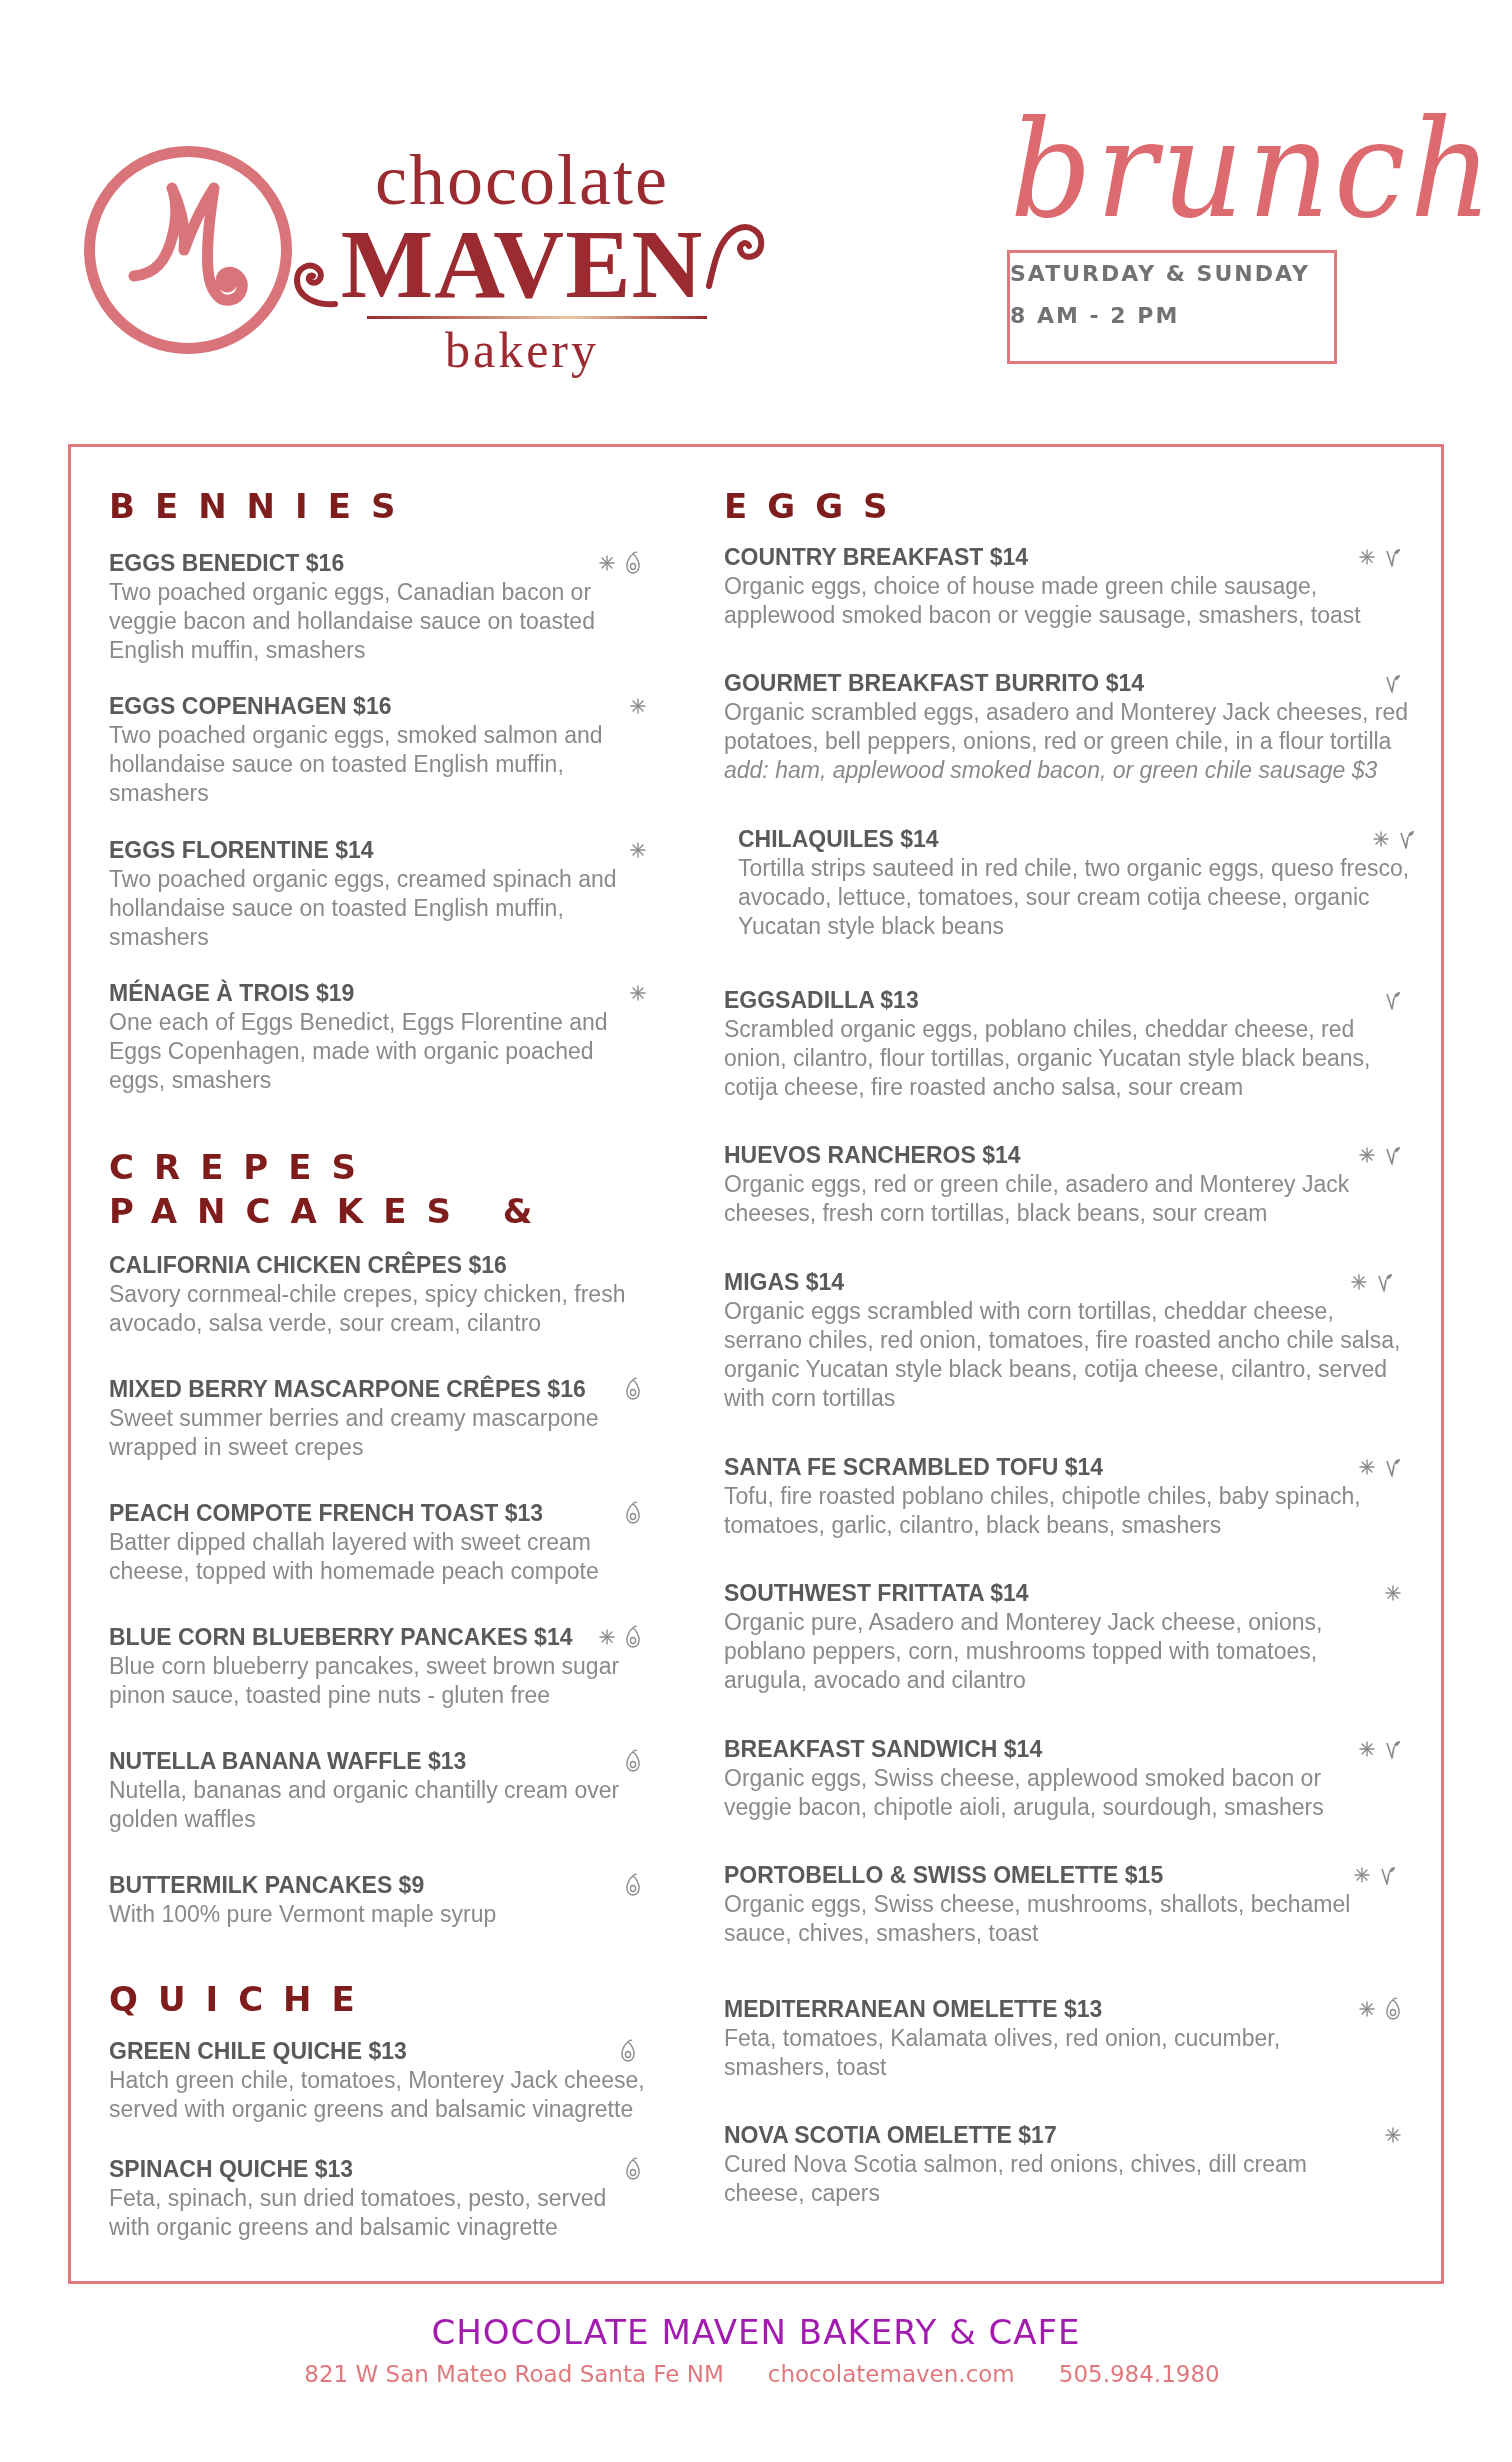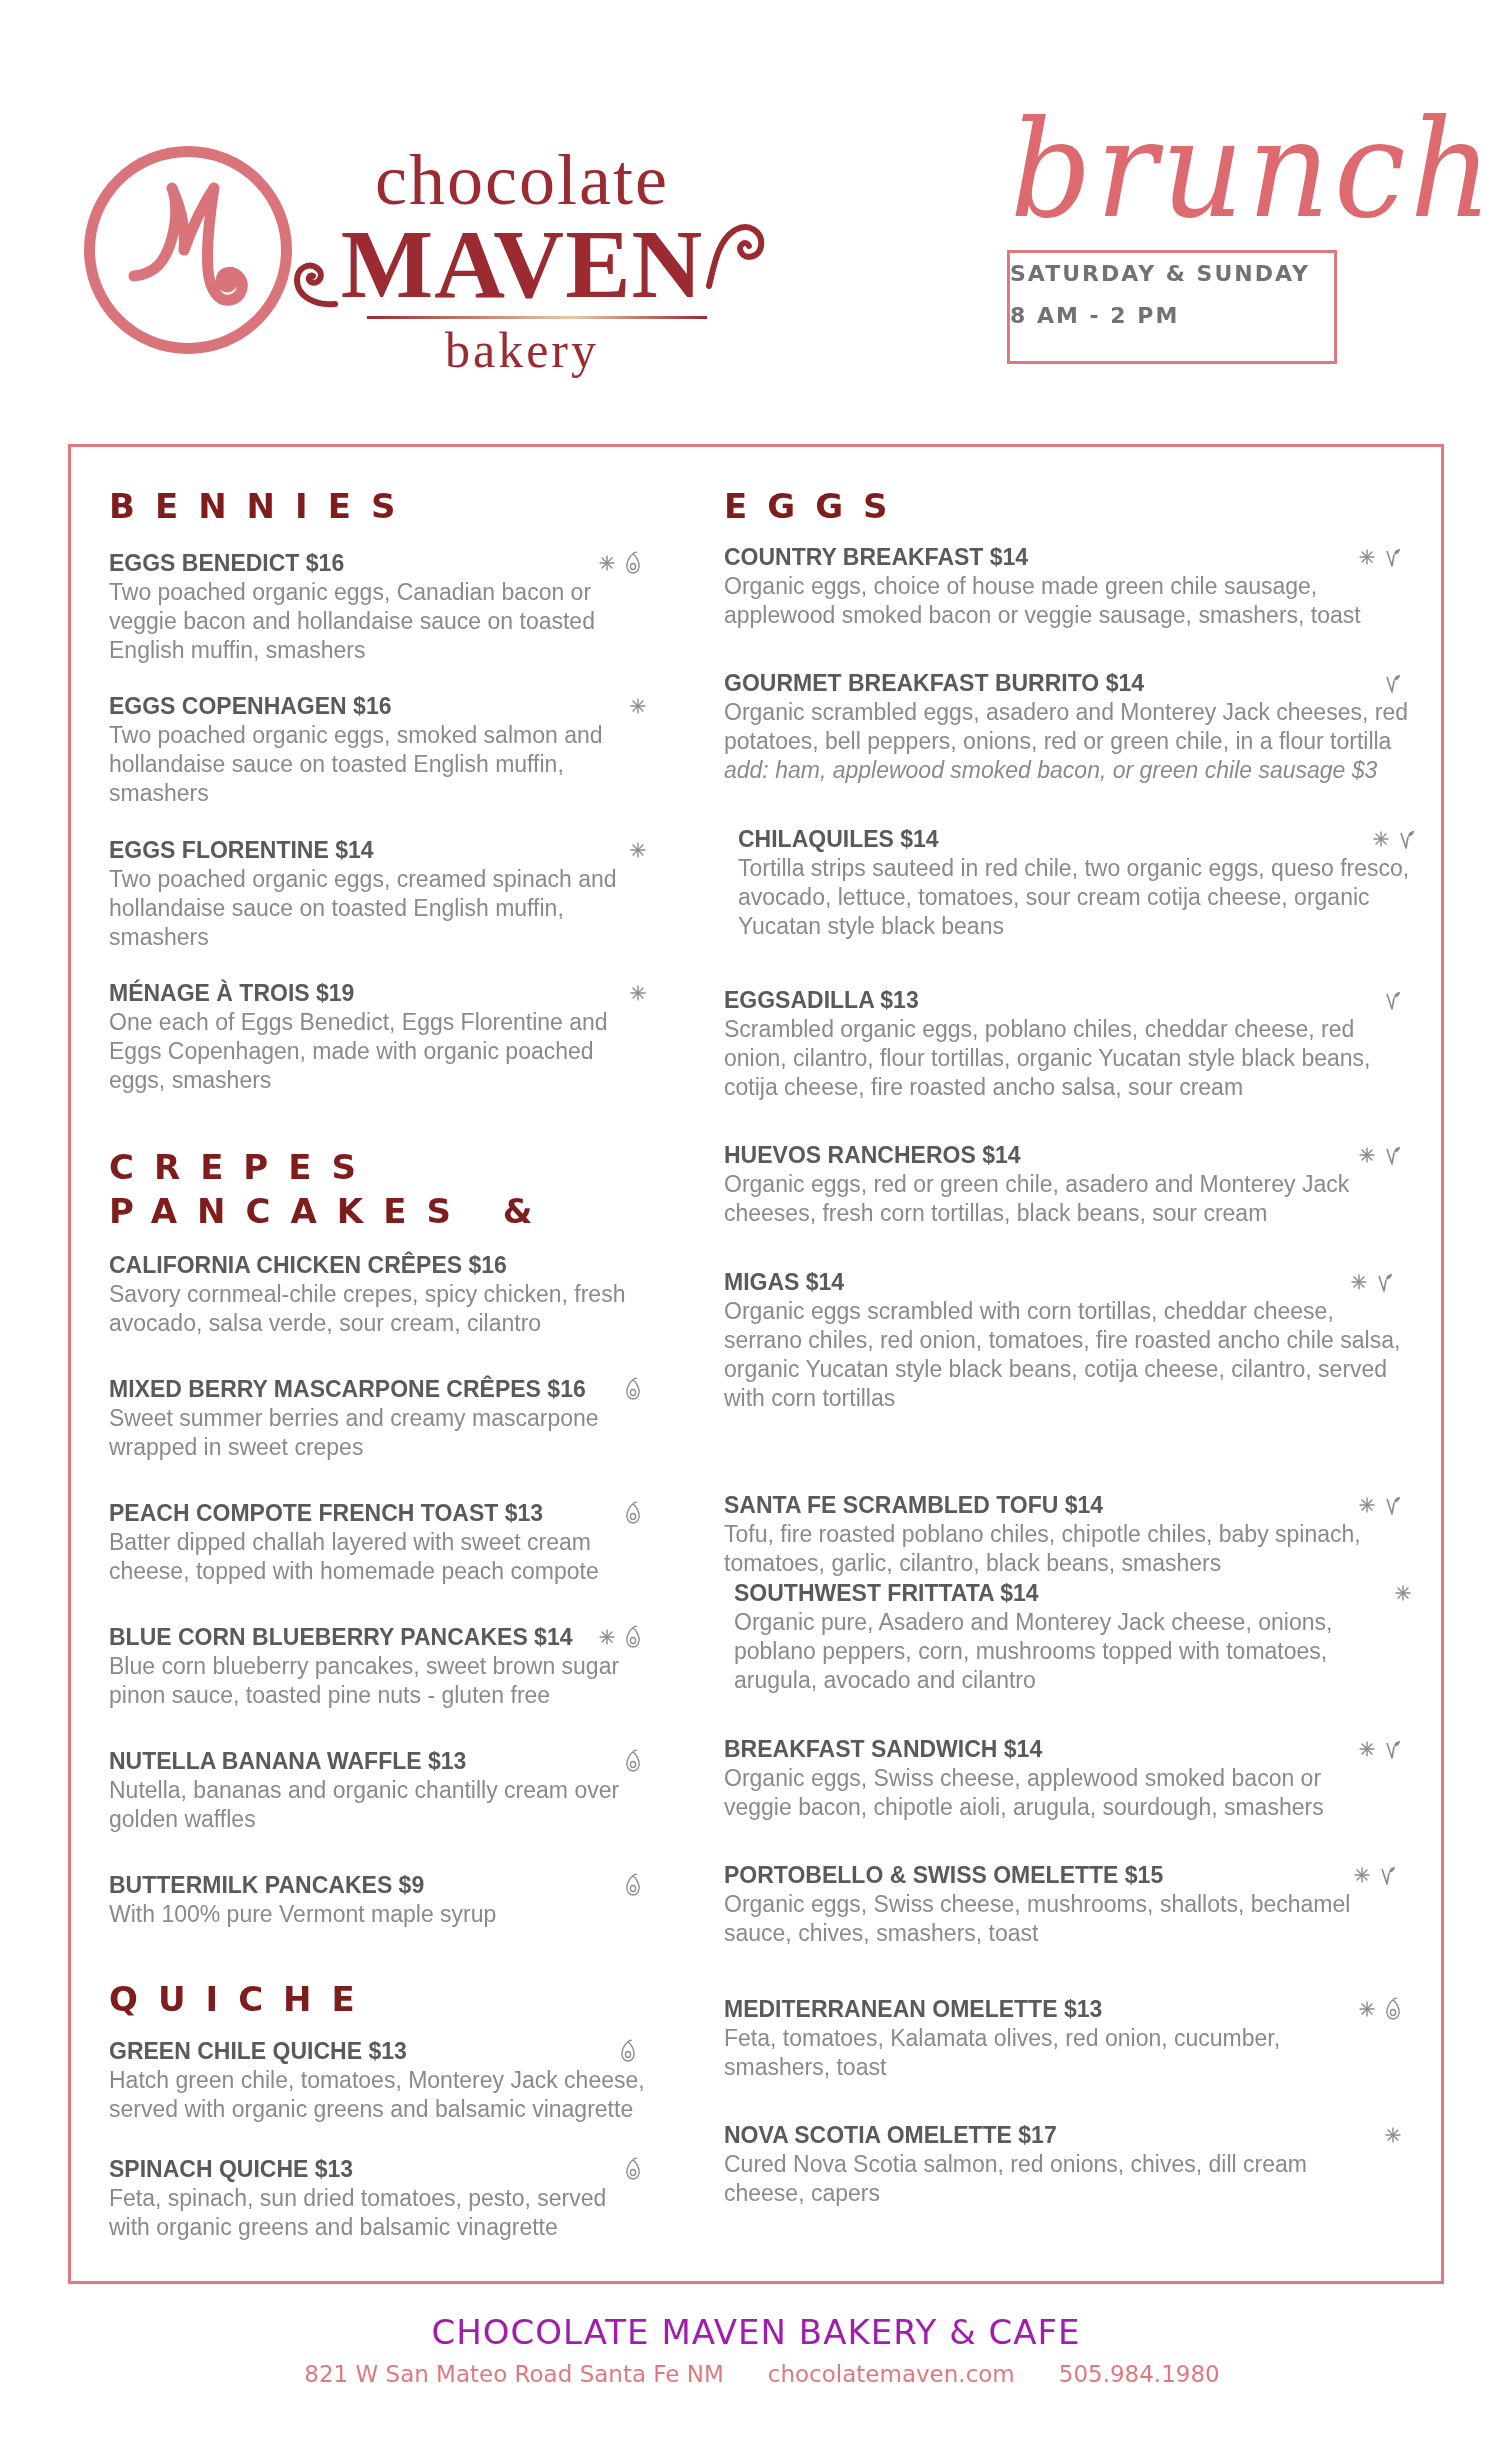--- a/index.html
+++ b/index.html
@@ -307,34 +307,34 @@
       <div class="tags">
           <span class="tag"><svg>
               <use href="#ico-asterisk"></use>
             </svg></span>
           <span class="tag"><svg>
               <use href="#ico-sprout"></use>
             </svg></span>
         </div>
     </div>
 
-    <div class="item" style="position:absolute; top:1005px; left:0; width:680px;margin-top:38px;">
+    <div class="item" style="position:absolute; top:1005px; left:0; width:680px;">
       <span class="item-name">SANTA FE SCRAMBLED TOFU $14</span>
       <span class="item-desc" style="width:650px">Tofu, fire roasted poblano chiles, chipotle chiles, baby spinach, tomatoes, garlic, cilantro, black beans, smashers</span>
       <div class="tags">
           <span class="tag"><svg>
               <use href="#ico-asterisk"></use>
             </svg></span>
           <span class="tag"><svg>
               <use href="#ico-sprout"></use>
             </svg></span>
         </div>
     </div>
 
-    <div class="item" style="position:absolute; top:1131px; left:0; width:680px;margin-left:10px;">
+    <div class="item" style="position:absolute; top:1131px; left:0; width:680px;">
       <span class="item-name">SOUTHWEST FRITTATA $14</span>
       <span class="item-desc" style="width:650px">Organic pure, Asadero and Monterey Jack cheese, onions, poblano peppers, corn, mushrooms topped with tomatoes, arugula, avocado and cilantro</span>
       <div class="tags">
           <span class="tag"><svg>
               <use href="#ico-asterisk"></use>
             </svg></span>
         </div>
     </div>
 
     <div class="item" style="position:absolute; top:1287px; left:0; width:680px;">

